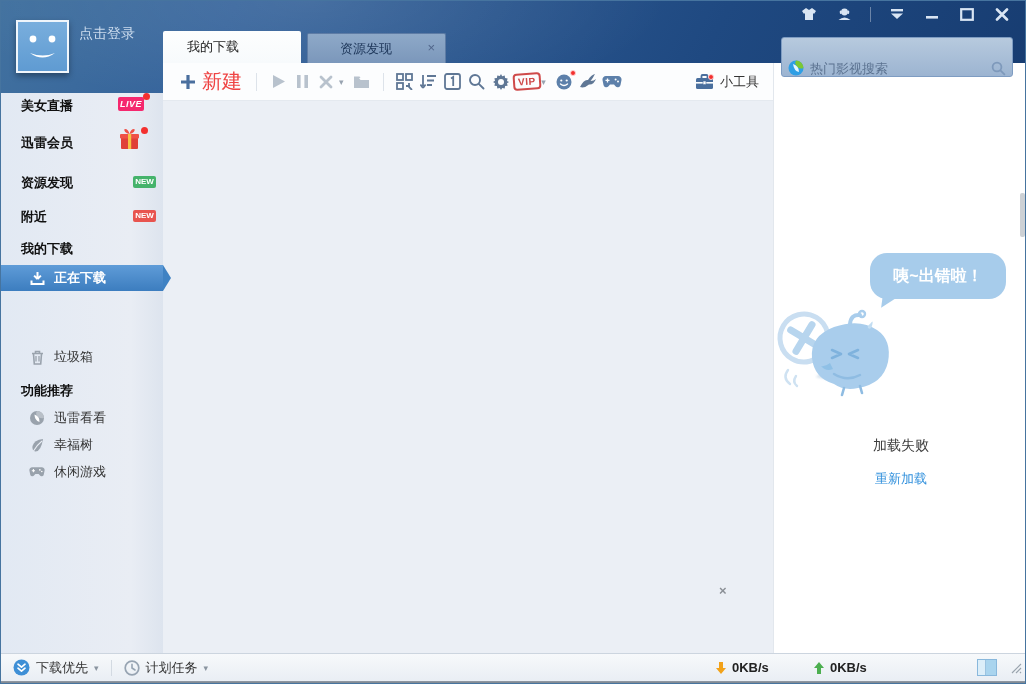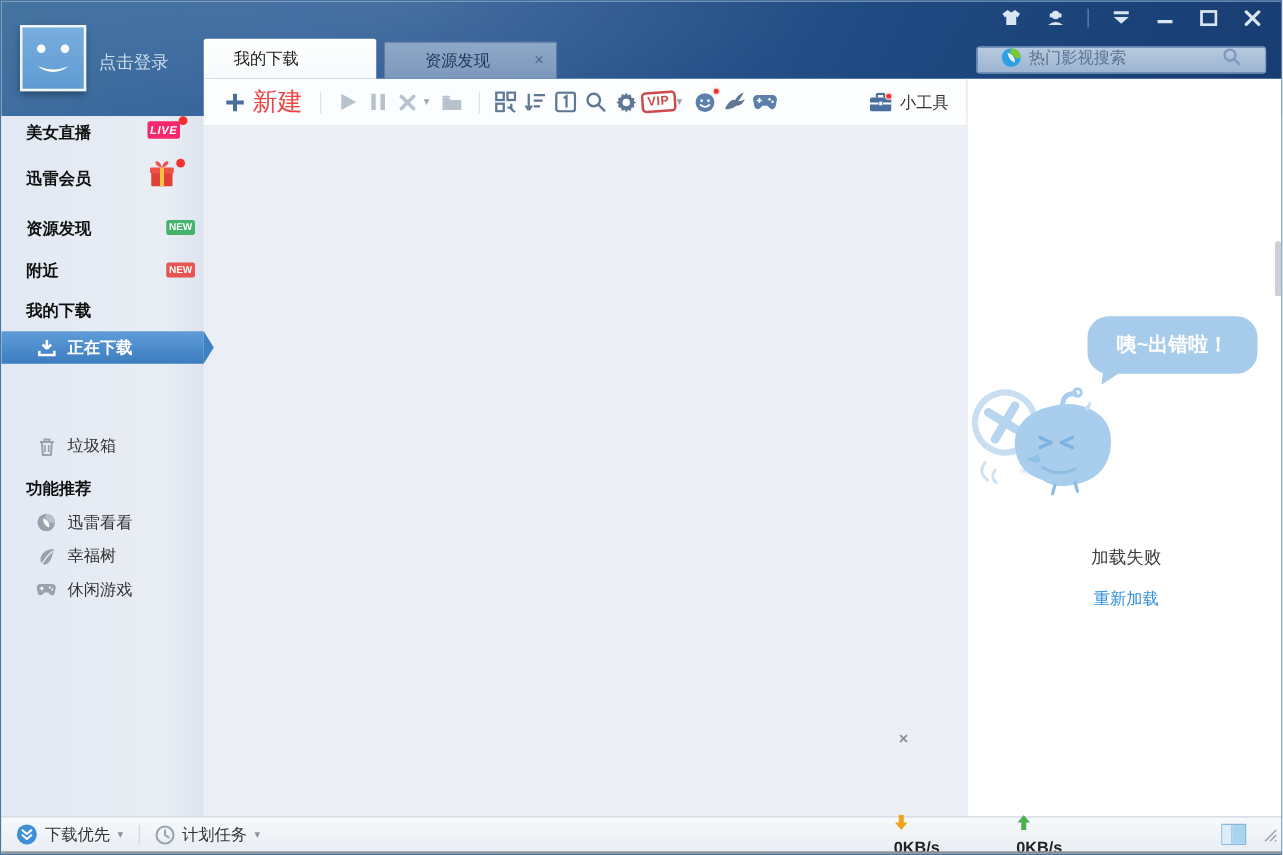--- a/index.html
+++ b/index.html
@@ -14,35 +14,35 @@
     background:radial-gradient(ellipse 600px 180px at 30% 0%, rgba(255,255,255,.10), rgba(255,255,255,0) 60%); }
 
   .win-controls { position:absolute; top:5px; right:14px; display:flex; align-items:center; gap:17px; z-index:5; }
   .win-controls .wc { width:18px; height:16px; display:flex; align-items:center; justify-content:center; cursor:pointer; }
   .wc svg { display:block; }
   .wc-sep { width:1px; height:15px; background:rgba(255,255,255,.35); }
 
   .avatar-box { position:absolute; left:15px; top:19px; width:53px; height:53px; z-index:4;
     background:linear-gradient(#79aedd,#5f9bd2); border:2px solid rgba(255,255,255,.9);
     box-shadow:0 3px 6px rgba(0,0,0,.35); }
-  .login-text { position:absolute; left:78px; top:40px; color:#ccdcee; font-size:14px; z-index:4; cursor:pointer; }
+  .login-text { position:absolute; left:78px; top:24px; color:#ccdcee; font-size:14px; z-index:4; cursor:pointer; }
 
   
   .tabs { position:absolute; left:162px; top:30px; height:32px; display:flex; z-index:4; }
   .tab-active { width:138px; height:32px; background:linear-gradient(#fdfefe,#f7fafc); border-radius:2px 2px 0 0;
     display:flex; align-items:center; padding-left:24px; font-size:13px; color:#222; cursor:default; }
   .tab-inactive { width:139px; height:30px; margin:2px 0 0 6px; position:relative;
     background:linear-gradient(#8ea9c8,#7b97bb); border:1px solid #5e7ca5; border-bottom:none; border-radius:2px 2px 0 0;
     display:flex; align-items:center; padding-left:32px; font-size:13px; color:#20395c; cursor:pointer; }
   .tab-close { position:absolute; right:10px; top:7px; font-size:13px; line-height:13px; color:#50658a; cursor:pointer; }
 
   
-  .search-box { position:absolute; top:36px; right:12px; width:232px; height:22px; z-index:4;
+  .search-box { position:absolute; top:36px; right:12px; width:232px; height:40px; z-index:4;
     background:linear-gradient(#b7cade,#9cb4d1); border:1px solid #7e9cc2; border-radius:3px;
-    display:flex; align-items:flex-start; padding:0 19px; gap:6px; }
+    display:flex; align-items:flex-end; padding:0 6px; gap:6px; }
   .search-box input { flex:1; min-width:0; background:transparent; border:none; outline:none;
     font-size:13px; color:#324c6e; font-family:inherit; }
   .search-box input::placeholder { color:#5b7290; opacity:1; }
 
   
   .toolbar { position:absolute; left:162px; top:62px; width:610px; height:38px; background:#fcfdfe;
     border-bottom:1px solid #e4e9ef; display:flex; align-items:center; padding:0 12px; z-index:3; }
   .tb-btn { display:flex; align-items:center; gap:6px; cursor:pointer; padding:0 5px; }
   .tb-new-label { font-size:20px; color:#ef4444; }
   .tb-sep { width:1px; height:18px; background:#dde3ea; margin:0 9px; }
@@ -96,21 +96,21 @@
   .retry-link { position:absolute; left:0; top:407px; width:254px; text-align:center; font-size:13px; color:#2f8fdc; cursor:pointer; }
   .rp-scroll { position:absolute; right:2px; top:130px; width:5px; height:44px; border-radius:2px; background:#cdd1d5; }
 
   
   .statusbar { position:absolute; left:0; top:652px; width:1026px; height:28px;
     background:linear-gradient(#f7f9fb,#e9eef4); border-top:1px solid #ccd5df;
     display:flex; align-items:center; font-size:13px; color:#333; z-index:6; }
   .sb-group { display:flex; align-items:center; gap:6px; cursor:pointer; }
   .sb-sep { width:1px; height:16px; background:#d3dae2; margin:0 12px; }
   .sb-caret { font-size:9px; color:#8a94a0; }
-  .speed { position:absolute; display:flex; align-items:flex-start; gap:5px; font-weight:bold; color:#222;flex-direction:column; }
+  .speed { position:absolute; display:flex; align-items:flex-end; gap:5px; font-weight:bold; color:#222; }
   .speed-down { left:714px; } .speed-up { left:812px; }
   .pane-toggle { position:absolute; right:30px; top:5px; width:20px; height:17px; border:1px solid #89b8dc;
     background:#fff; display:flex; cursor:pointer; }
   .pane-toggle .p-l { width:45%; background:#dceef9; border-right:1px solid #9cc3e0; }
   .pane-toggle .p-r { flex:1; background:#a9d4ee; }
   .grip { position:absolute; right:5px; top:8px; cursor:nwse-resize; }
 
   .bottom-edge { position:absolute; left:0; top:680px; width:1026px; height:4px;
     background:linear-gradient(#949ca6,#646d77); z-index:7; }
 </style>

